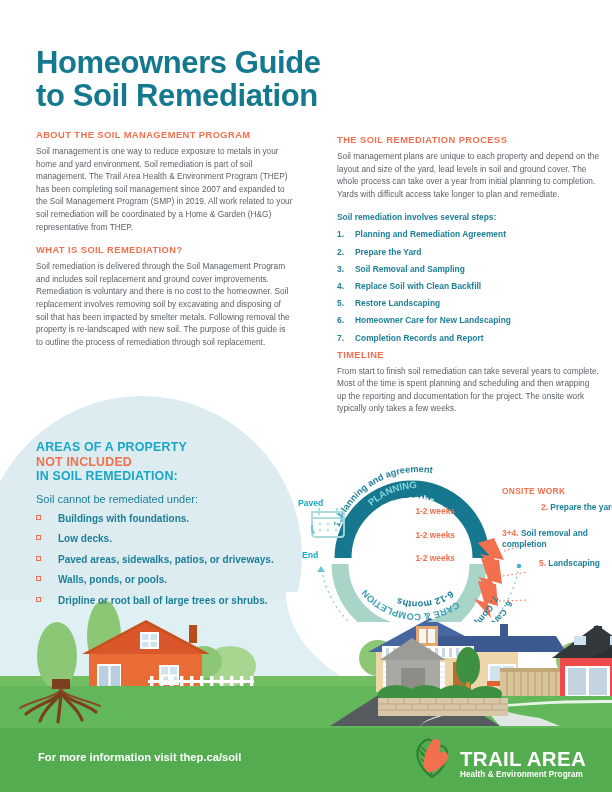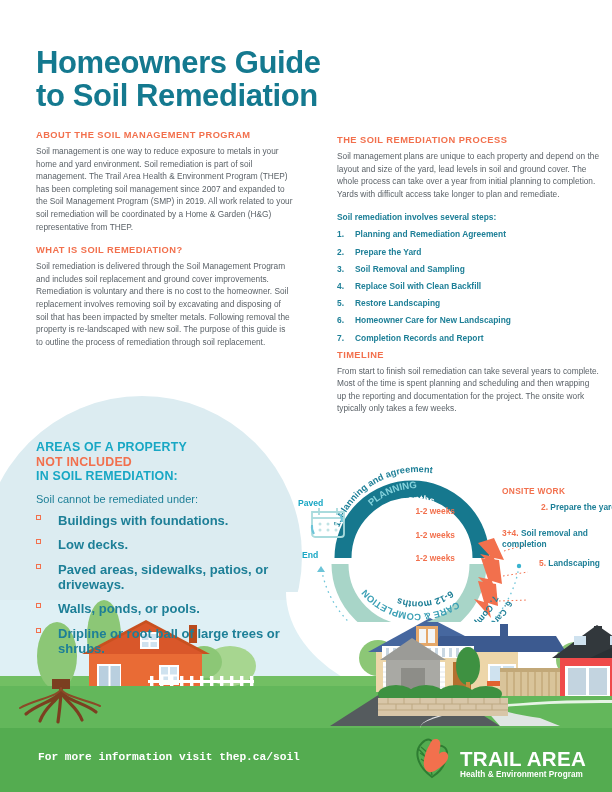--- a/index.html
+++ b/index.html
@@ -125,21 +125,21 @@
   .notinc h3 .orange { color: #f2704d; }
   .notinc .lead {
     font-size: 11px;
     font-weight: normal;
     color: #1d7f97;
     margin-top: 9px;
     margin-bottom: 8px;
   }
   ul.nolist { list-style: none; }
   ul.nolist li {
-    font-size: 13px;
+    font-size: 10px;
     font-weight: bold;
     color: #1d7f97;
     margin-bottom: 9.5px;
     padding-left: 22px;
     position: relative;
   }
   ul.nolist li .sq {
     position: absolute;
     left: 0; top: 2px;
     width: 5px; height: 5px;
@@ -176,21 +176,20 @@
   .onsite-item .n { color: #f2704d; }
   .oi1 { left: 502px; top: 502px; margin-left: 39px; }
   .oi2 { left: 502px; top: 528px; }
   .oi3 { left: 502px; top: 558px; margin-left: 37px; }
 
   
   .footer-text {
     position: absolute; left: 38px; top: 751px;
     font-size: 11.2px; font-weight: bold; color: #ffffff;
     z-index: 6;
-    font-family: Liberation Mono, monospace;
   }
   .logo { position: absolute; left: 412px; top: 733px; z-index: 6; display: flex; align-items: flex-end; }
   .logo-mark { width: 42px; height: 46px; position: relative; margin-right: 6px; }
   .logo-txt { color: #fff; }
   .logo-txt .t1 { font-size: 20.5px; font-weight: bold; letter-spacing: .3px; line-height: 21px; }
   .logo-txt .t2 { font-size: 8.2px; font-weight: bold; letter-spacing: .05px; margin-top: 1px; }
 
   .ill { position: absolute; z-index: 2; }
 </style>
 </head>

